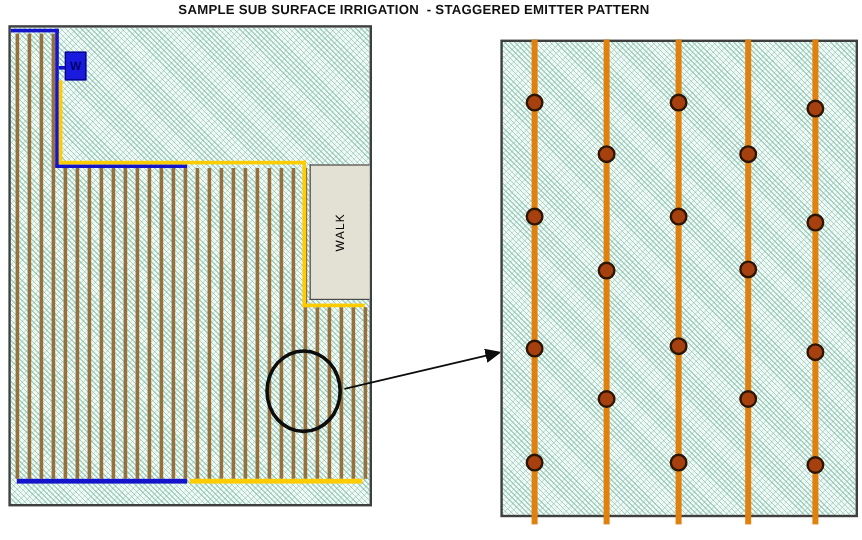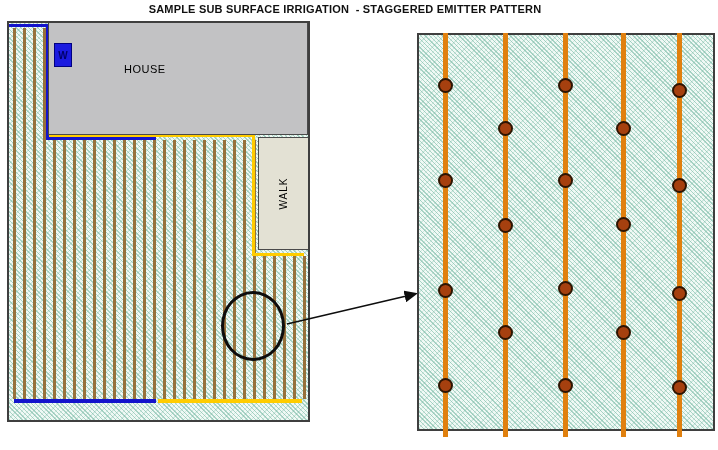--- a/index.html
+++ b/index.html
@@ -100,23 +100,20 @@
       <div class="pipe" style="left: 37px; top: 1px; width: 3px; height: 114px; background: rgb(20, 20, 204);"></div>
       <div class="pipe" style="left: 37px; top: 114px; width: 110px; height: 3px; background: rgb(20, 20, 204);"></div>
       <div class="pipe" style="left: 40px; top: 32px; width: 6px; height: 3px; background: rgb(20, 20, 204);"></div>
       <div class="pipe" style="left: 5px; top: 376px; width: 142px; height: 4px; background: rgb(20, 20, 204);"></div>
       <div class="pipe" style="left: 40px; top: 44px; width: 3px; height: 67px; background: rgb(255, 204, 0);"></div>
       <div class="pipe" style="left: 40px; top: 111px; width: 206px; height: 3px; background: rgb(255, 204, 0);"></div>
       <div class="pipe" style="left: 243px; top: 111px; width: 3px; height: 122px; background: rgb(255, 204, 0);"></div>
       <div class="pipe" style="left: 243px; top: 230px; width: 52px; height: 3px; background: rgb(255, 204, 0);"></div>
       <div class="pipe" style="left: 149px; top: 376px; width: 144px; height: 4px; background: rgb(255, 204, 0);"></div>
     </div>
-  <div class="house">
-    <span class="house-label">HOUSE</span>
-  </div>
   <div class="walk">
     <span class="walk-label">WALK</span>
   </div>
   <div class="wbox">
     <span>W</span>
   </div>
   <div class="detail-circle"></div>
 </div>
 
 <svg class="arrow-svg" viewBox="0 0 142 46">

